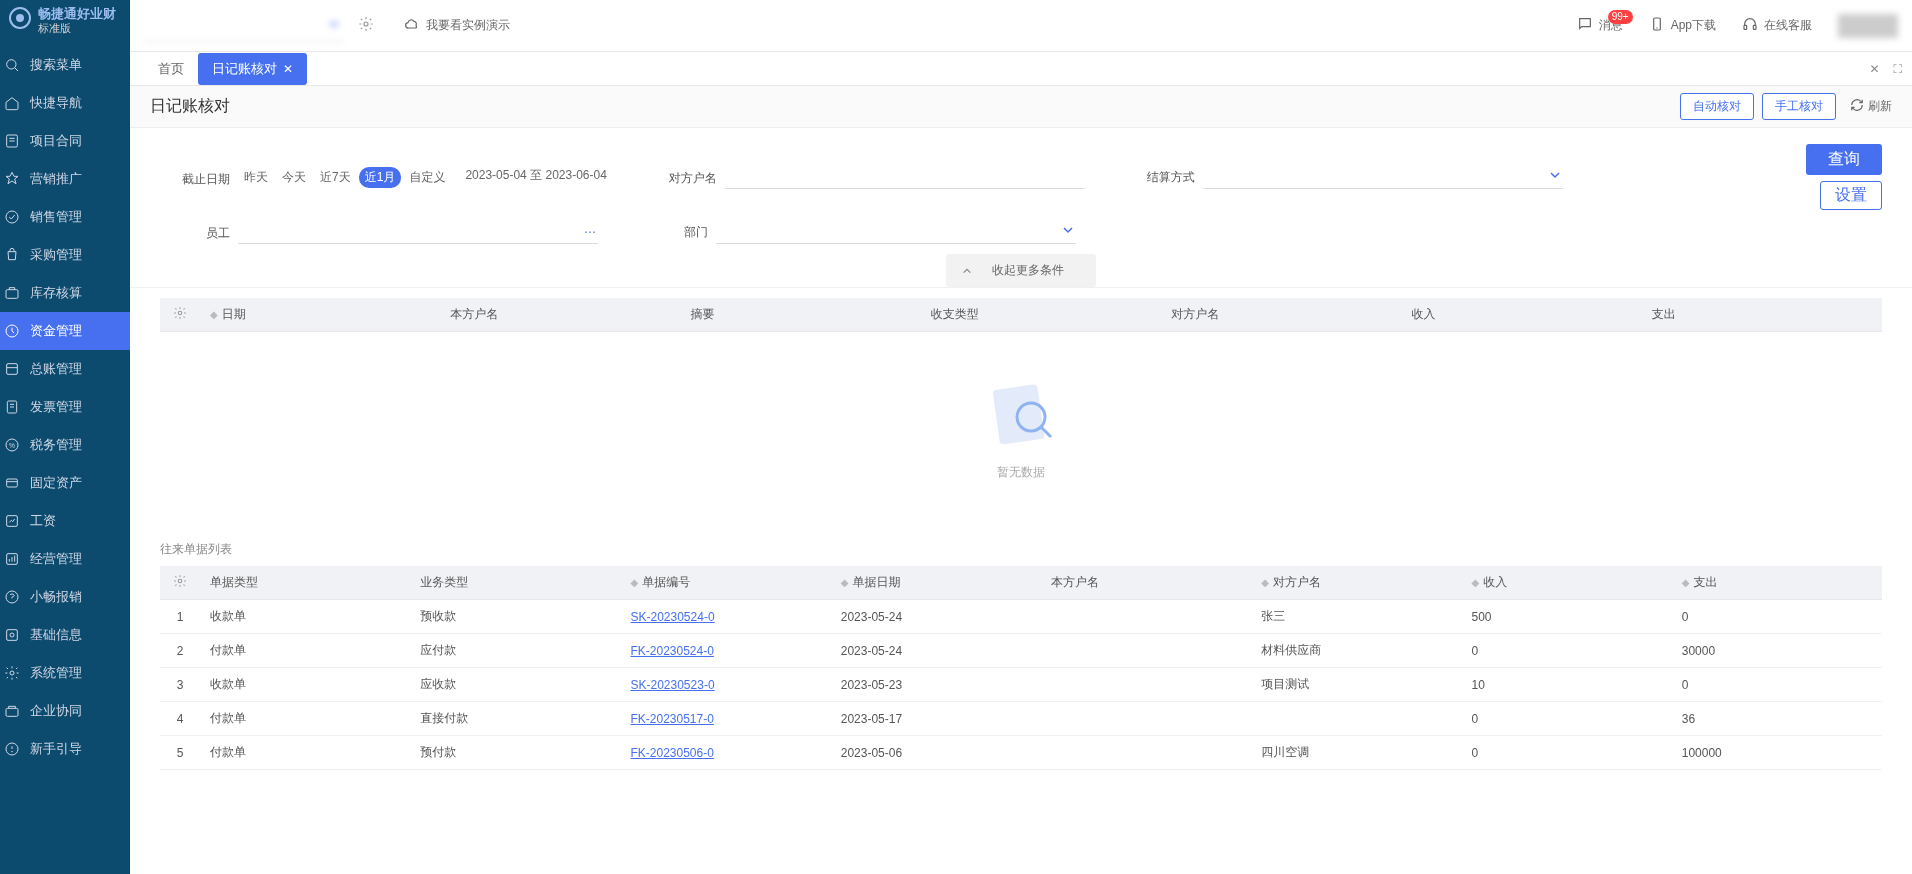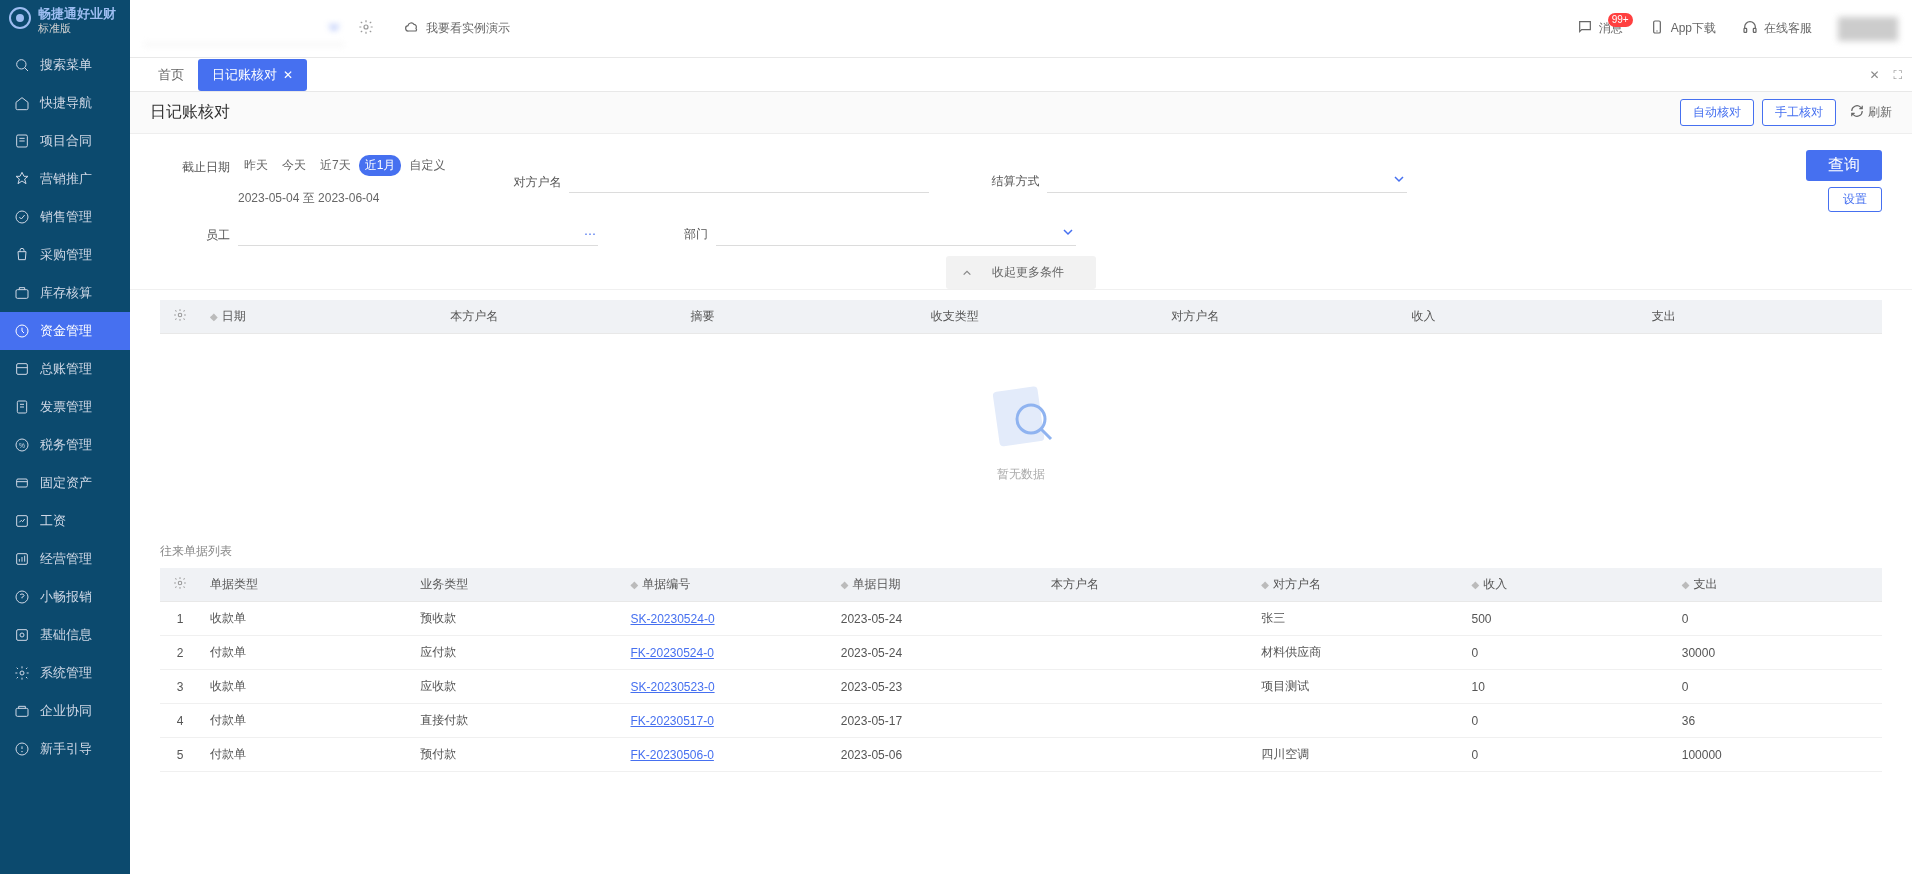--- a/index.html
+++ b/index.html
@@ -8,31 +8,31 @@
 
 
 .sidebar { width: 130px; background: #0c4a6e; color: #fff; display: flex; flex-direction: column; }
 .logo-area { height: 46px; padding: 6px 8px; display: flex; align-items: flex-start; gap: 6px; }
 .logo-icon { width: 24px; height: 24px; border-radius: 50%; display: flex; align-items: center; justify-content: center; flex-shrink: 0; }
 .logo-icon svg { width: 24px; height: 24px; }
 .logo-text { display: flex; flex-direction: column; line-height: 1.2; }
 .logo-name { font-size: 13px; font-weight: bold; color: #9dbdf1; }
 .logo-sub { font-size: 11px; color: #d0d0d0; }
 .nav { flex: 1; overflow: auto; }
-.nav-item { display: flex; align-items: center; gap: 10px; padding: 10px 14px; cursor: pointer; color: #d0d8e6; }
+.nav-item { display: flex; align-items: center; gap: 10px; padding: 10px 4px; cursor: pointer; color: #d0d8e6; }
 .nav-item.active { background: #4670f0; color: #fff; }
 .nav-icon { width: 16px; height: 16px; display: inline-flex; align-items: center; justify-content: center; flex-shrink: 0; }
 .nav-icon svg { width: 16px; height: 16px; stroke: currentColor; fill: none; stroke-width: 1.5; }
 .nav-label { font-size: 13px; }
 
 
 .main { flex: 1; display: flex; flex-direction: column; background: #fff; }
 
 
-.topbar { height: 58px; display: flex; align-items: center; padding: 0 14px; border-bottom: 1px solid #e8e8e8; gap: 14px; }
+.topbar { height: 52px; display: flex; align-items: center; padding: 0 14px; border-bottom: 1px solid #e8e8e8; gap: 14px; }
 .dd-box { width: 200px; height: 32px; border: 0; border-bottom: 1px solid #dcdcdc; display: flex; align-items: center; justify-content: space-between; color: #999; cursor: pointer; padding: 0 4px; filter: blur(3px); }
 .dd-box .chev { color: #4670f0; }
 .gear { color: #999; cursor: pointer; }
 .top-demo { display: flex; align-items: center; gap: 6px; color: #666; margin-left: 16px; cursor: pointer; }
 .top-spacer { flex: 1; }
 .top-action { display: flex; align-items: center; gap: 6px; color: #666; cursor: pointer; position: relative; margin-left: 12px; }
 .badge { position: absolute; top: -6px; right: -10px; background: #ff4040; color: #fff; font-size: 10px; padding: 0 4px; border-radius: 8px; line-height: 14px; }
 .avatar-blur { width: 60px; height: 24px; background: #ccc; filter: blur(3px); margin-left: 12px; }
 
 
@@ -48,31 +48,31 @@
 .page-title { font-size: 16px; font-weight: 500; }
 .page-head-spacer { flex: 1; }
 .btn-outline { border: 1px solid #4670f0; color: #4670f0; background: #fff; padding: 4px 12px; border-radius: 3px; cursor: pointer; margin-left: 8px; font-size: 12px; }
 .btn-refresh { display: flex; align-items: center; gap: 4px; color: #666; cursor: pointer; margin-left: 14px; text-align: center; }
 
 
 .filter-area { padding: 16px 30px 0 30px; border-bottom: 1px solid #f0f0f0; }
 .filter-row { display: flex; align-items: center; gap: 40px; margin-bottom: 10px; }
 .filter-group { display: flex; align-items: flex-start; gap: 8px; }
 .filter-label { width: 70px; text-align: right; color: #555; padding-top: 4px; }
-.date-opts { display: flex; flex-direction: column; gap: 14px; }
+.date-opts { display: flex; flex-direction: row; gap: 14px; }
 .date-tabs { display: flex; gap: 2px; align-items: center; }
 .date-opt { padding: 2px 6px; color: #666; cursor: pointer; }
 .date-opt.active { background: #4670f0; color: #fff; border-radius: 10px; }
 .date-range { color: #666; font-size: 12px; }
 .input-line { width: 360px; border: 0; border-bottom: 1px solid #dcdcdc; padding: 4px 2px; outline: none; font-size: 12px; }
 .select-line { width: 360px; border: 0; border-bottom: 1px solid #dcdcdc; padding: 4px 2px; display: flex; justify-content: space-between; align-items: center; cursor: pointer; color: #333; }
 .select-line .chev { color: #4670f0; }
 .filter-right { margin-left: auto; display: flex; flex-direction: column; gap: 6px; align-items: flex-end; }
 .btn-primary { background: #4670f0; color: #fff; border: 0; padding: 5px 22px; border-radius: 3px; cursor: pointer; font-size: 16px; }
-.btn-outline-sm { border: 1px solid #4670f0; color: #4670f0; background: #fff; padding: 3px 14px; border-radius: 3px; cursor: pointer; font-size: 12px; }
+.btn-outline-sm { border: 1px solid #4670f0; color: #4670f0; background: #fff; padding: 3px 14px; border-radius: 3px; cursor: pointer; font-size: 16px; }
 .collapse-more { display: flex; justify-content: center; }
 .collapse-more span { background: #f2f2f2; padding: 4px 16px; border-radius: 3px; color: #666; cursor: pointer; display: flex; align-items: center; gap: 4px; }
 
 
 .section { padding: 10px 30px; }
 .section-title { color: #888; font-size: 12px; margin-bottom: 8px; }
 table.grid { width: 100%; border-collapse: collapse; table-layout: fixed; }
 table.grid th { background: #f0f2f5; text-align: left; padding: 8px 10px; font-weight: normal; color: #555; border-bottom: 1px solid #e8e8e8; font-size: 12px; }
 table.grid td { padding: 8px 10px; border-bottom: 1px solid #f0f0f0; color: #555; font-size: 12px; }
 .col-gear { width: 40px; text-align: center !important; }

